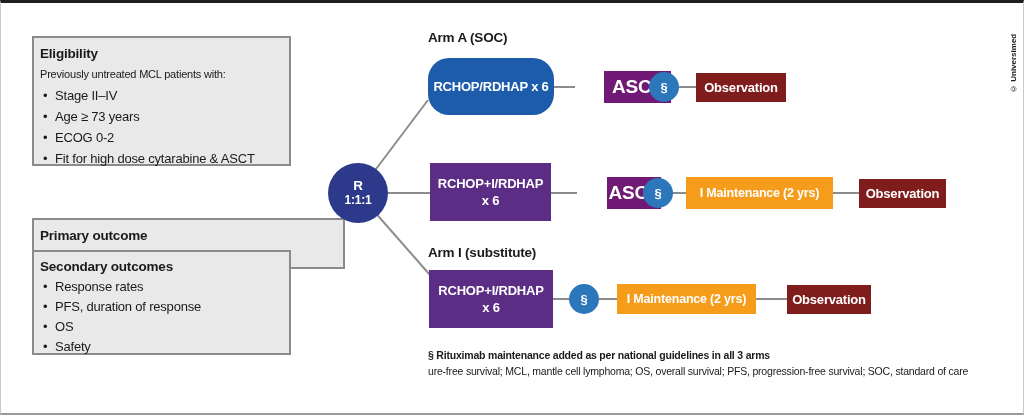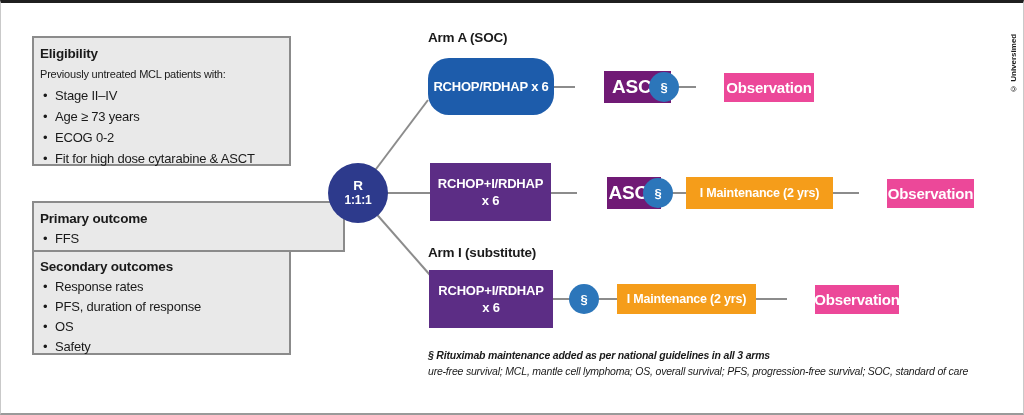--- a/index.html
+++ b/index.html
@@ -22,21 +22,21 @@
     box-sizing:border-box; padding:6px 6px;
   }
   .panel-title{font-weight:bold; font-size:13.5px; line-height:20px;}
   .panel-text{font-size:11px; line-height:21px;}
   .panel ul{list-style:none; margin:0; padding:0;}
   .panel li{
     position:relative; padding-left:15px; font-size:13px; line-height:21px;
   }
   .panel li::before{content:"•"; position:absolute; left:3px; top:0;}
   .eligibility{left:31px; top:33px; width:259px; height:130px;}
-  .primary-outcome{left:31px; top:198px; width:313px; height:51px;}
+  .primary-outcome{left:31px; top:215px; width:313px; height:51px;}
   .secondary-outcomes{left:31px; top:247px; width:259px; height:105px; padding-top:5px;}
   .primary-outcome li, .secondary-outcomes li{line-height:20px;}
 
   
   .r-circle{
     position:absolute; left:327px; top:160px; width:60px; height:60px;
     border-radius:50%; background:#2d3a8c; color:#fff; font-weight:bold;
     display:flex; flex-direction:column; align-items:center; justify-content:center;
     line-height:15px;
   }
@@ -50,29 +50,29 @@
   .box{
     position:absolute; color:#fff; font-weight:bold; text-align:center;
     display:flex; flex-direction:column; align-items:center; justify-content:center;
     box-sizing:border-box; white-space:nowrap;
   }
   .box-induction{font-size:13px; line-height:17px;}
   .box-blue{background:#1d5cab;}
   .box-purple{background:#5c2d85;}
   .box-red{background:#701a75; font-size:19px;margin-left:30px;}
   .box-orange{background:#f59d1a; font-size:12.5px;}
-  .box-green{background:#ec4899; font-size:15px;margin-left:28px;}
+  .box-green{background:#7f1d1d; font-size:13px;}
   .sect-circle{
     position:absolute; width:30px; height:30px; border-radius:50%;
     background:#2c76ba; color:#fff; font-weight:bold; font-size:13px;
     display:flex; align-items:center; justify-content:center;
   }
 
   
-  .footnotes{position:absolute; left:427px; top:344px; width:556px; font-style:italic; font-size:10.5px; line-height:16px;}
+  .footnotes{position:absolute; left:427px; top:344px; width:556px; font-size:10.5px; line-height:16px;}
   .section-note{font-weight:600;}
 
   
   .credit{
     position:absolute; right:5px; top:10px; height:80px;
     writing-mode:vertical-rl; transform:rotate(180deg);
     font-size:8px; font-weight:bold; letter-spacing:0;
   }
 </style>
 </head>

